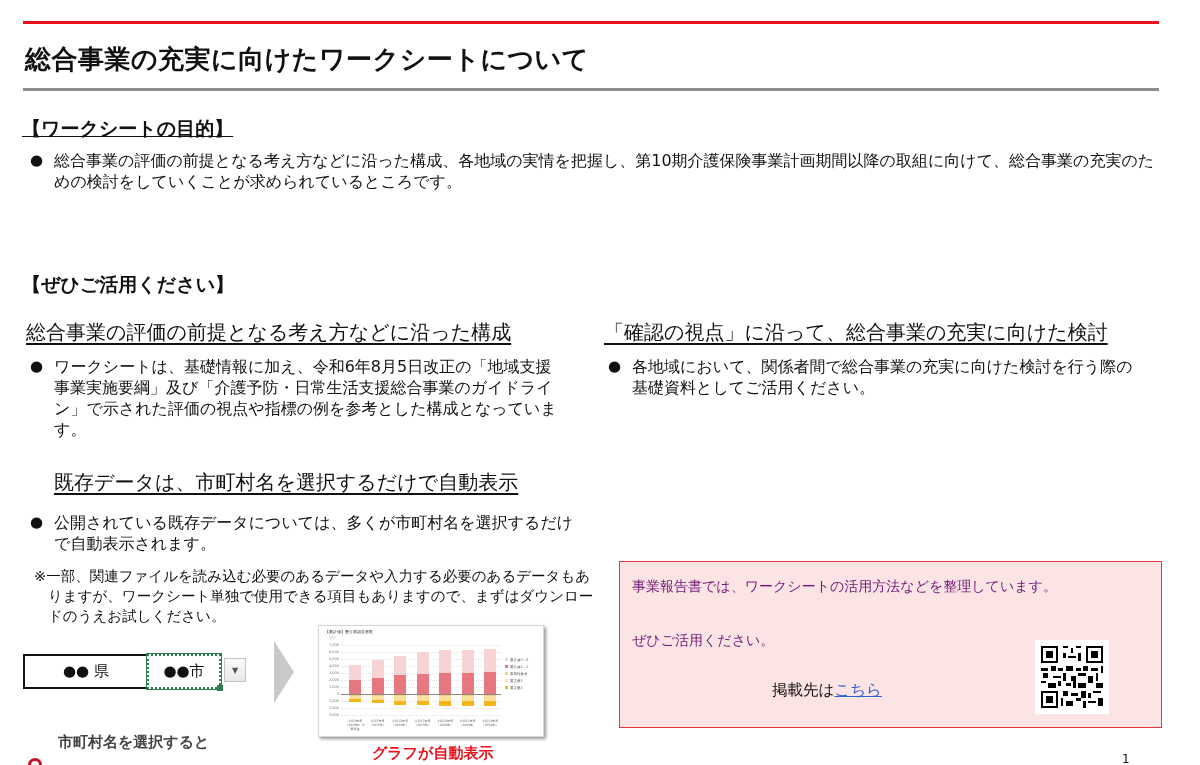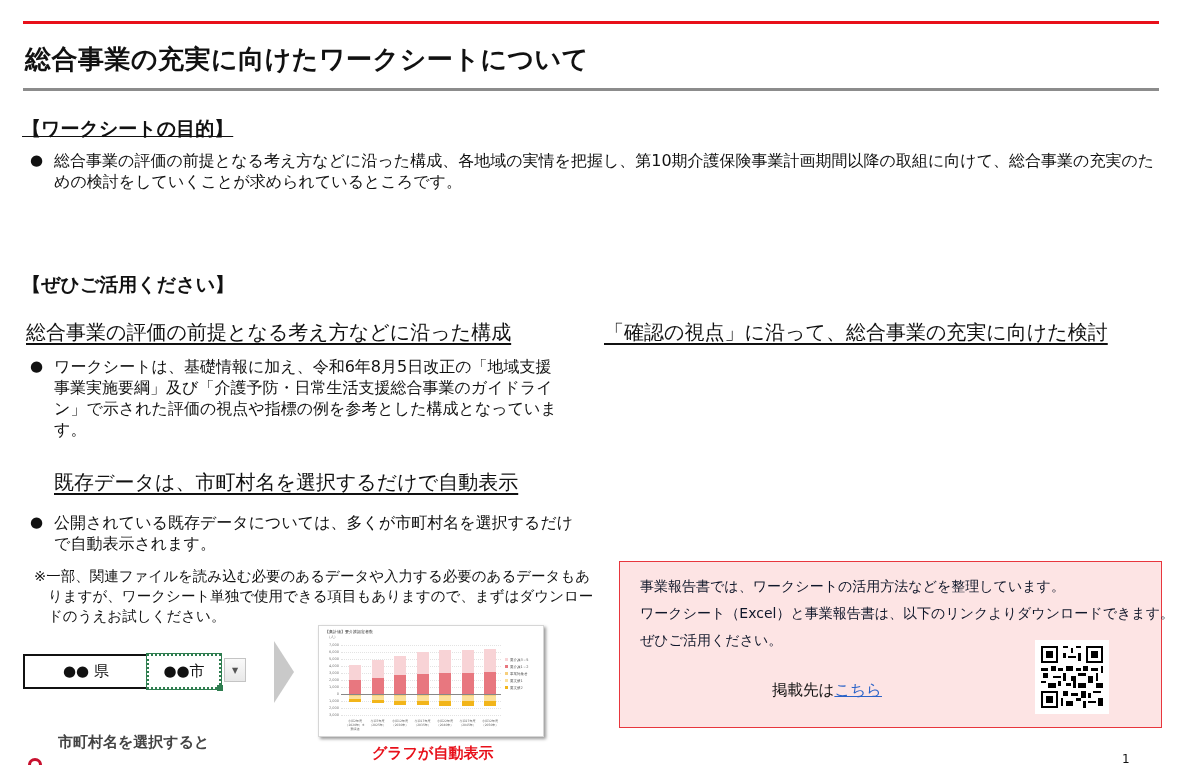--- a/index.html
+++ b/index.html
@@ -56,21 +56,21 @@
     .seg-jigyo { background: #f6cf7d; }
     .seg-s1 { background: #fce09b; }
     .seg-s2 { background: #f2b51a; }
     .thumb-xlabel { position: absolute; font-size: 3px; color: #666; width: 22px; text-align: center; line-height: 4px; }
     .thumb-legend { position: absolute; left: 186px; top: 30px; font-size: 3.5px; color: #555; }
     .thumb-legend div { height: 7px; white-space: nowrap; display: flex; align-items: center; }
     .thumb-legend .sw { display: inline-block; width: 3px; height: 3px; margin-right: 2px; }
 
     
     .info-box { position: absolute; left: 619px; top: 561px; width: 543px; height: 167px; background: #fde4e4; border: 1px solid #e8363d; }
-    .info-line { position: absolute; left: 20px; font-size: 14px; color: #0f172a; white-space: nowrap; }
+    .info-line { position: absolute; left: 12px; font-size: 14px; color: #701a75; white-space: nowrap; }
     #info-l1 { top: 16px; }
     #info-l2 { top: 43px; }
     #info-l3 { top: 70px; }
     .link-line { position: absolute; left: 152px; top: 118px; font-size: 15.5px; color: #111; white-space: nowrap; }
     .link-line a { color: #2b63c8; text-decoration: underline; }
     .qr { position: absolute; left: 415px; top: 78px; width: 74px; height: 74px; background: #fff; padding: 6px; }
     .qr svg { width: 62px; height: 62px; display: block; }
 
     .page-number { position: absolute; left: 1122px; top: 752px; font-size: 12px; color: #111; }
     .corner-mark { position: absolute; left: 28px; top: 758px; width: 14px; height: 14px; border: 3px solid #c8102e; border-radius: 50%; }
@@ -206,25 +206,25 @@
     <div>
         <span class="sw seg-s2"></span>
         <span>要支援2</span>
       </div>
   </div>
 </div>
 <div class="caption-graph">グラフが自動表示</div>
 
 <div class="sub-heading" id="right-sub1">「確認の視点」に沿って、総合事業の充実に向けた検討</div>
 <ul class="bullet-list" id="right-list1">
+  <li>各地域において、関係者間で総合事業の充実に向けた検討を行う際の基礎資料としてご活用ください。</li>
 </ul>
 
 <div class="info-box">
   <div class="info-line" id="info-l1">事業報告書では、ワークシートの活用方法などを整理しています。</div>
-  <div class="info-line" id="info-l2">ワークシート（Excel）と事業報告書は、以下のリンクよりダウンロードできます。</div>
   <div class="info-line" id="info-l3">ぜひご活用ください。</div>
   <div class="link-line">
     <span>掲載先は</span><a href="#">こちら</a>
   </div>
   <div class="qr">
     <svg viewBox="0 0 25 25" shape-rendering="crispEdges">
       <rect x="0" y="0" width="25" height="25" fill="#fff"></rect>
       <g fill="#000">
         <rect x="0" y="0" width="7" height="7"></rect>
           <rect x="1" y="1" width="5" height="5" fill="#fff"></rect>

